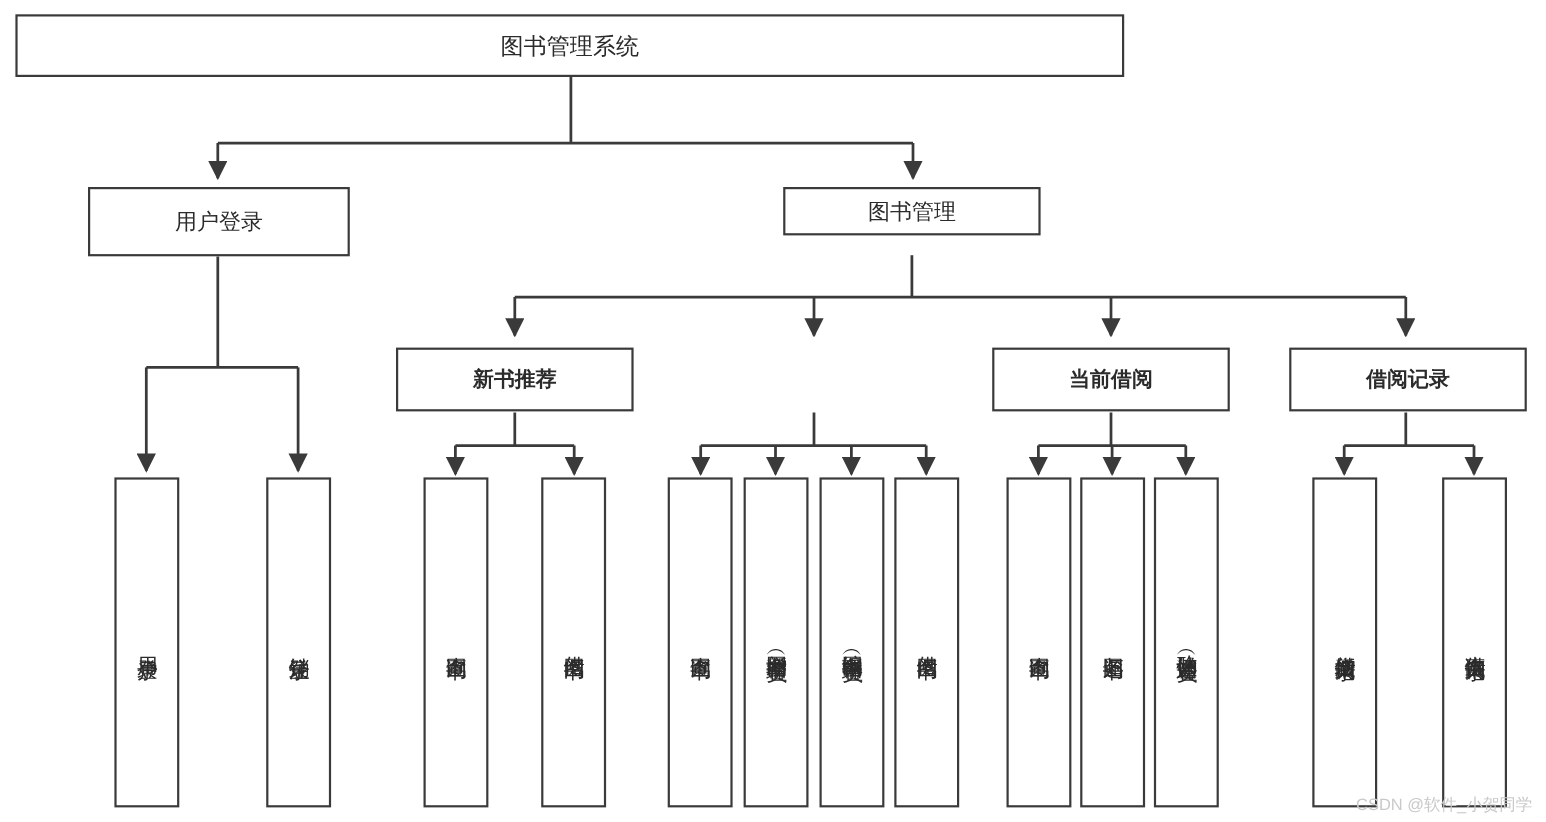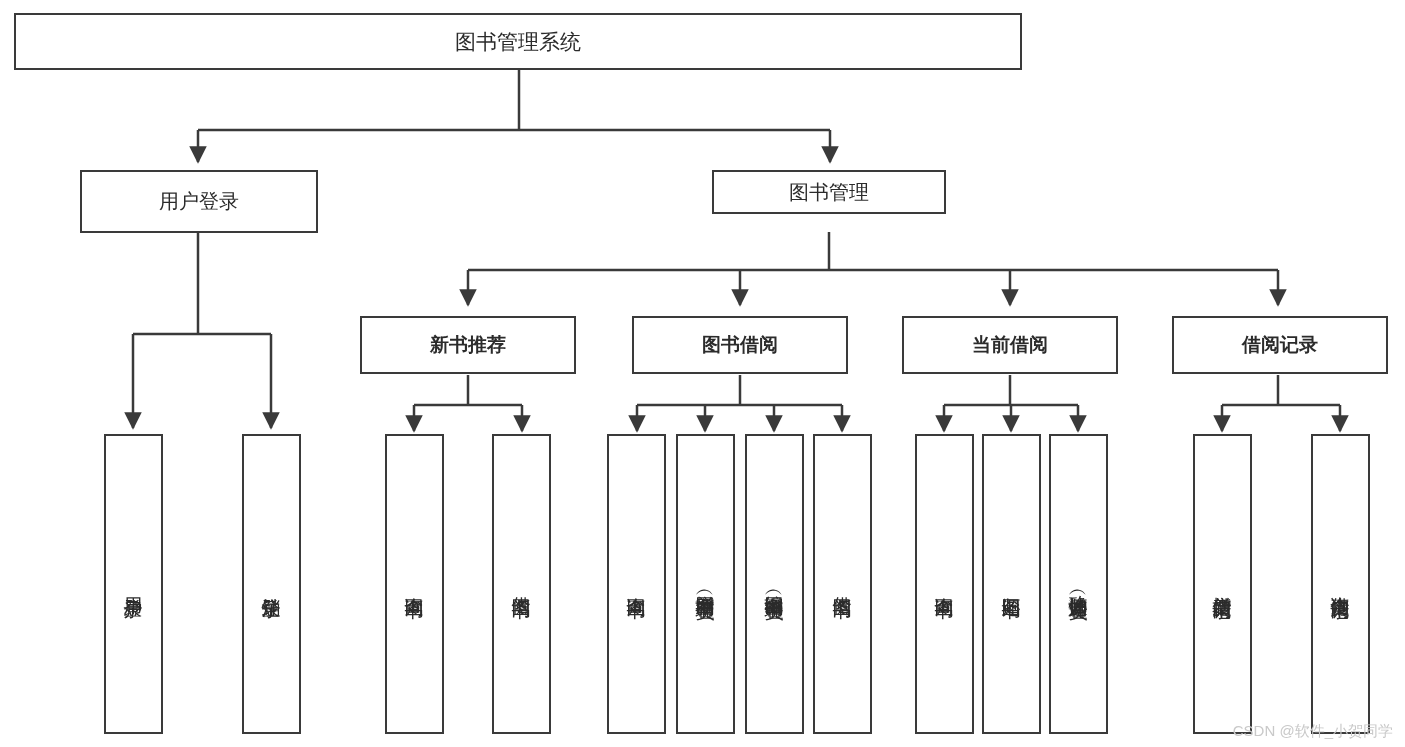--- a/index.html
+++ b/index.html
@@ -133,23 +133,20 @@
   <div class="node lvl2" style="left:80px; top:170px; width:238px; height:63px;">
     <span>用户登录</span>
   </div>
   <div class="node lvl2" style="left:712px; top:170px; width:234px; height:44px;">
     <span>图书管理</span>
   </div>
 
   <div class="node lvl3" style="left:360px; top:316px; width:216px; height:58px;">
     <span>新书推荐</span>
   </div>
-  <div class="node lvl3" style="left:632px; top:316px; width:216px; height:58px;">
-    <span>图书借阅</span>
-  </div>
   <div class="node lvl3" style="left:902px; top:316px; width:216px; height:58px;">
     <span>当前借阅</span>
   </div>
   <div class="node lvl3" style="left:1172px; top:316px; width:216px; height:58px;">
     <span>借阅记录</span>
   </div>
 
   <div class="node leaf" style="left:104px; top:434px; width:59px; height:300px;">
     <span class="leaf-label">用户登录</span>
   </div>

